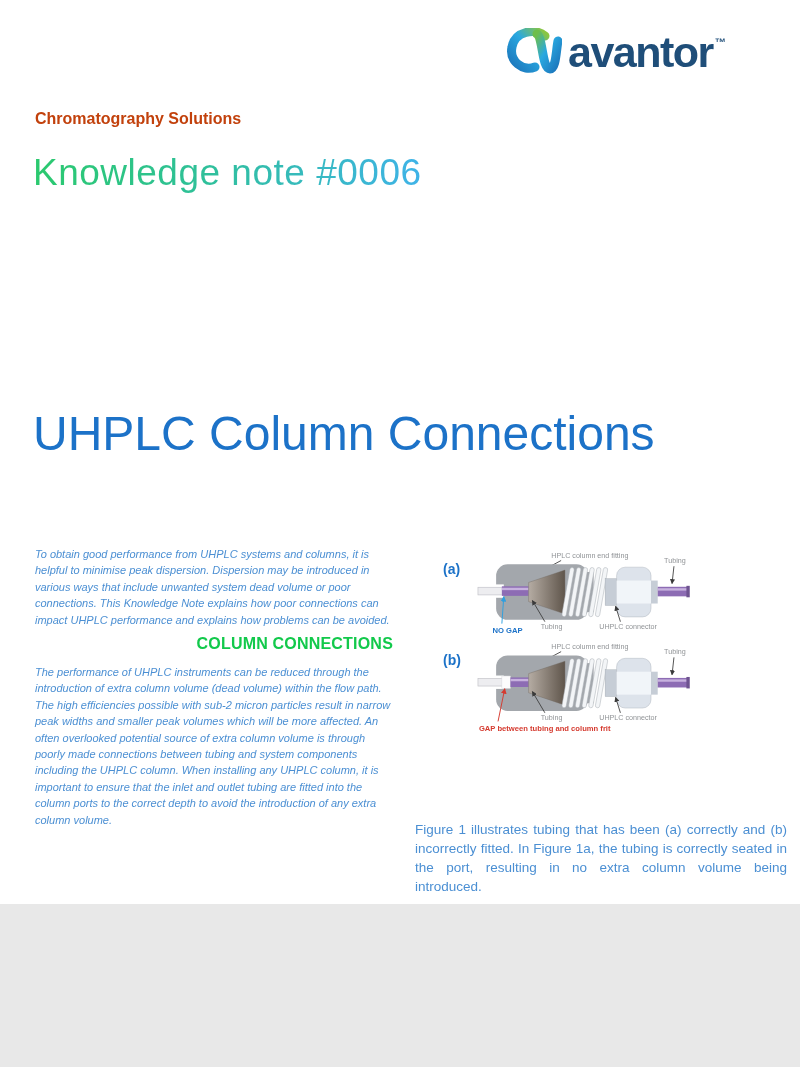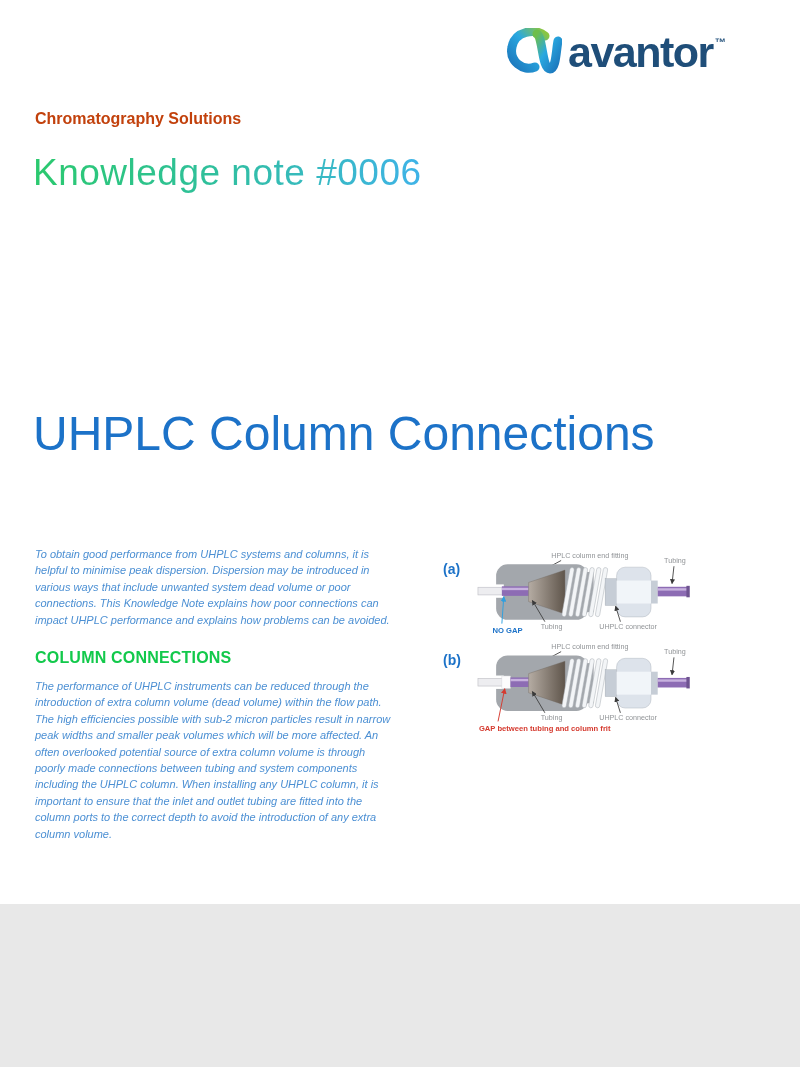--- a/index.html
+++ b/index.html
@@ -16,21 +16,21 @@
   .doc-title { position:absolute; left:33px; top:152px; font-size:37px; font-weight:300; letter-spacing:0.5px;
     background:linear-gradient(90deg,#2BC96E 0%,#2FC09B 45%,#3FB3E8 100%);
     -webkit-background-clip:text; background-clip:text; color:transparent; }
 
   .main-title { position:absolute; left:33px; top:406px; font-size:48px; font-weight:300; color:#1C72C8; letter-spacing:0px; }
 
   
   .col-left { position:absolute; left:35px; top:535px; width:358px; }
   .sec-heading { font-size:16px; font-weight:700; color:#12C94B; letter-spacing:0.2px; }
   .body-text { font-size:11px; line-height:16.4px; color:#4B8FD3; margin-top:11px;font-style:italic; }
-  .sec2 { margin-top:21px; }
+  .sec2 { margin-top:7px;text-align:right; }
 
   
   .figure-wrap { position:absolute; left:443px; top:549px; width:252px; }
   .subfig { display:flex; align-items:flex-start; }
   .subfig + .subfig { margin-top:3px; }
   .subfig-label { width:34px; padding-top:12px; font-size:14px; font-weight:700; color:#1C72C8; }
   .fig-caption { position:absolute; left:415px; top:726px; width:368px; font-size:12.5px; line-height:17px; color:#4B8FD3; }
   .fig-caption b { font-weight:700; }
   .fig-discussion { position:absolute; left:415px; top:820px; width:372px; font-size:13.5px; line-height:19px; color:#4B8FD3; text-align:justify; }
 
@@ -179,20 +179,21 @@
         <text x="78" y="84" text-anchor="middle" font-size="7.5" fill="#909396">Tubing</text>
         <line x1="71" y1="76" x2="58" y2="54" stroke="#3a3a3a" stroke-width="0.9" marker-end="url(#arB)"></line>
         <text x="158" y="84" text-anchor="middle" font-size="7.5" fill="#909396">UHPLC connector</text>
         <line x1="150" y1="76" x2="145" y2="60" stroke="#3a3a3a" stroke-width="0.9" marker-end="url(#arB)"></line>
         <text x="2" y="95" text-anchor="start" font-size="8" font-weight="bold" fill="#D53A2F">GAP between tubing and column frit</text>
         <line x1="22" y1="85" x2="29" y2="51" stroke="#D53A2F" stroke-width="1" marker-end="url(#arBr)"></line>
       </svg>
     </div>
   </div>
 
+  <p class="fig-discussion">Figure 1 illustrates tubing that has been (a) correctly and (b) incorrectly fitted. In Figure 1a, the tubing is correctly seated in the port, resulting in no extra column volume being introduced.</p>
 
   <div class="footer-accent"></div>
   <div class="footer-brand">
     <span>Avantor</span><sup>®</sup><span class="prod">ACE</span><sup>®</sup>
   </div>
   <div class="page-num">1</div>
 
   <svg class="band" width="800" height="70" viewBox="0 0 800 70" preserveAspectRatio="none">
     <defs>
       <linearGradient id="bandG" x1="0" y1="0" x2="1" y2="0">

